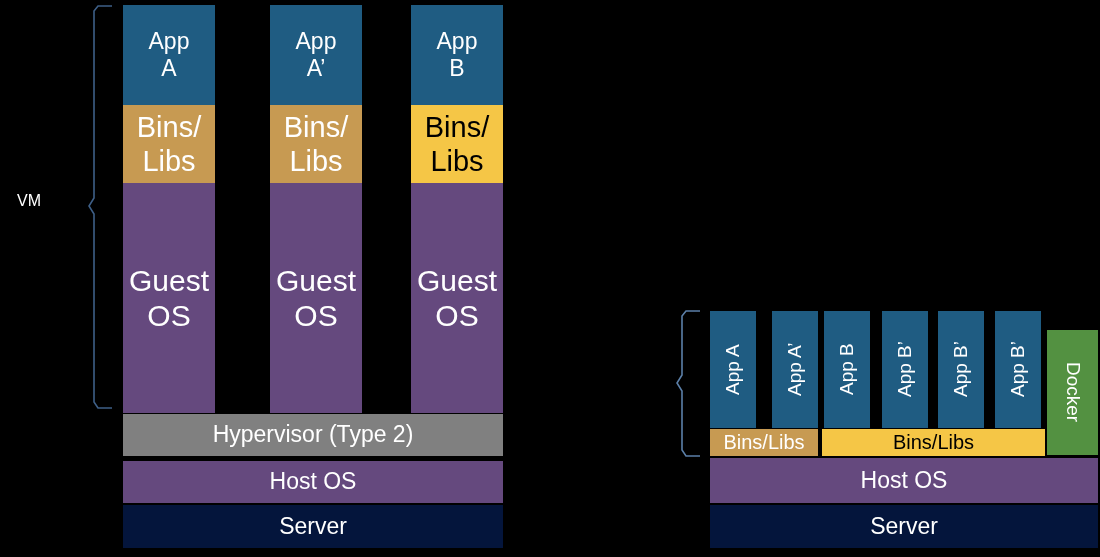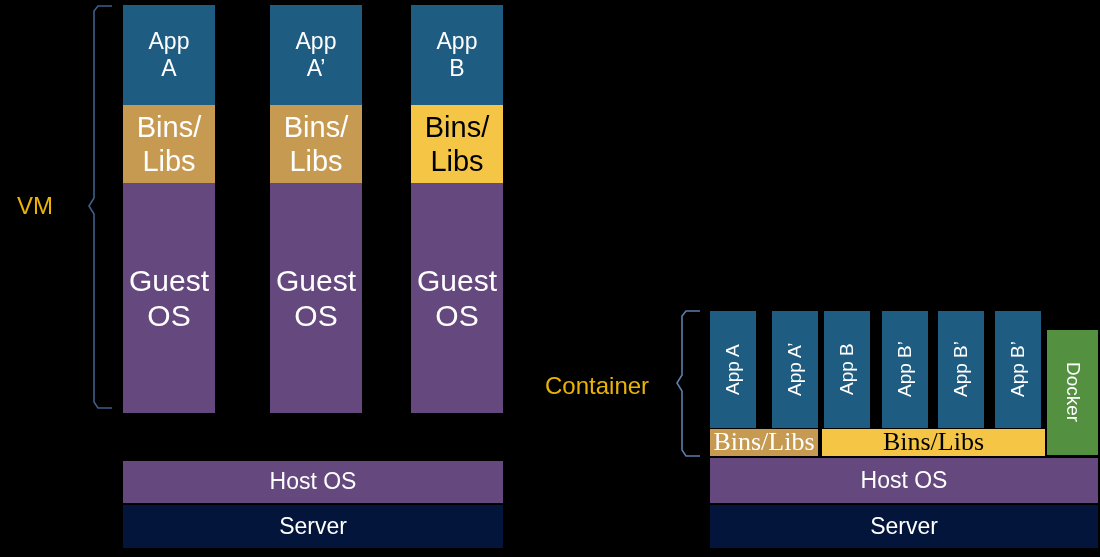--- a/index.html
+++ b/index.html
@@ -45,35 +45,35 @@
     font-size: 19px;
     writing-mode: vertical-rl;
     transform: rotate(180deg);
     white-space: nowrap;
   }
   .ct-docker {
     font-size: 19px;
     writing-mode: vertical-rl;
     white-space: nowrap;
   }
-  .ct-bins { font-size: 26px; font-family: Liberation Serif, serif; }
+  .ct-bins { font-size: 20px; }
 
   
   .bracket {
     position: absolute;
     pointer-events: none;
   }
   .bracket svg { display: block; }
 
   
   .group-label {
     position: absolute;
     font-family: "Liberation Sans", sans-serif;
-    font-size: 24px;
-    color: #eab308;
+    font-size: 16px;
+    color: #ffffff;
     white-space: nowrap;
     user-select: none;
     text-align: right;
   }
 </style>
 </head>
 <body>
 
 <div id="canvas">
 
@@ -98,29 +98,29 @@
   <div class="box vm-guest" style="left:270px; top:183px; width:92px; height:230px; background:#65497E;">Guest
 OS</div>
 
   <div class="box vm-app" style="left:411px; top:5px; width:92px; height:100px; background:#1F5C82;">App
 B</div>
   <div class="box vm-bins dark-text" style="left:411px; top:105px; width:92px; height:78px; background:#F5C646;">Bins/
 Libs</div>
   <div class="box vm-guest" style="left:411px; top:183px; width:92px; height:230px; background:#65497E;">Guest
 OS</div>
 
+  <div class="box bar" style="left:123px; top:414px; width:380px; height:42px; background:#808080;">Hypervisor (Type 2)</div>
   <div class="box bar" style="left:123px; top:461px; width:380px; height:42px; background:#65497E;">Host OS</div>
   <div class="box bar" style="left:123px; top:505px; width:380px; height:43px; background:#04153C;">Server</div>
 
   <div class="bracket" style="left:676px; top:305px; width:26px; height:158px;">
     <svg width="26" height="158" viewBox="0 0 26 158">
       <path d="M 24 6 L 10 6 L 6 11 L 6 70 L 1 78 L 6 86 L 6 145 L 10 151 L 24 151" fill="none" stroke="#5B7FA8" stroke-width="1.6"></path>
     </svg>
   </div>
-  <div class="group-label" style="left:545px; top:372px;">Container</div>
 
   <div class="box ct-app" style="left:710px; top:311px; width:46px; height:117px; background:#1F5C82;">App A</div>
   <div class="box ct-app" style="left:772px; top:311px; width:46px; height:117px; background:#1F5C82;">App A’</div>
   <div class="box ct-app" style="left:824px; top:311px; width:46px; height:117px; background:#1F5C82;">App B</div>
   <div class="box ct-app" style="left:882px; top:311px; width:46px; height:117px; background:#1F5C82;">App B’</div>
   <div class="box ct-app" style="left:938px; top:311px; width:46px; height:117px; background:#1F5C82;">App B’</div>
   <div class="box ct-app" style="left:995px; top:311px; width:46px; height:117px; background:#1F5C82;">App B’</div>
 
   <div class="box ct-docker" style="left:1047px; top:330px; width:51px; height:125px; background:#539141;">Docker</div>
 

